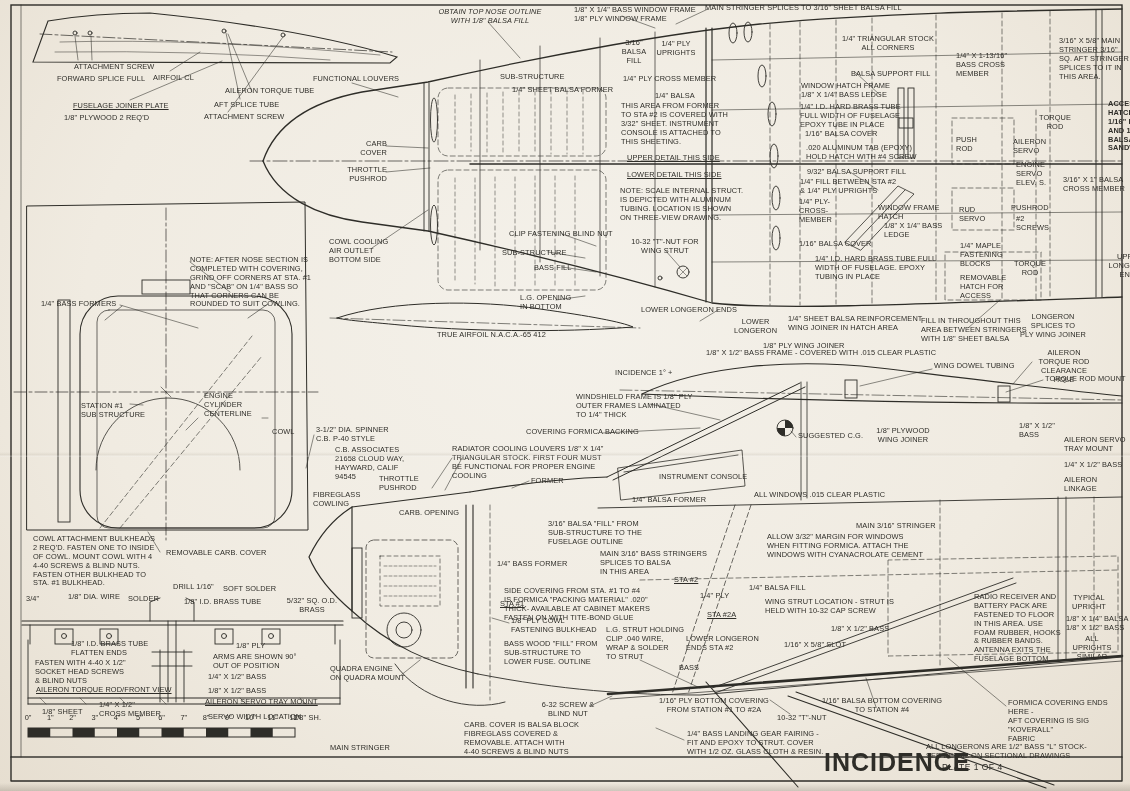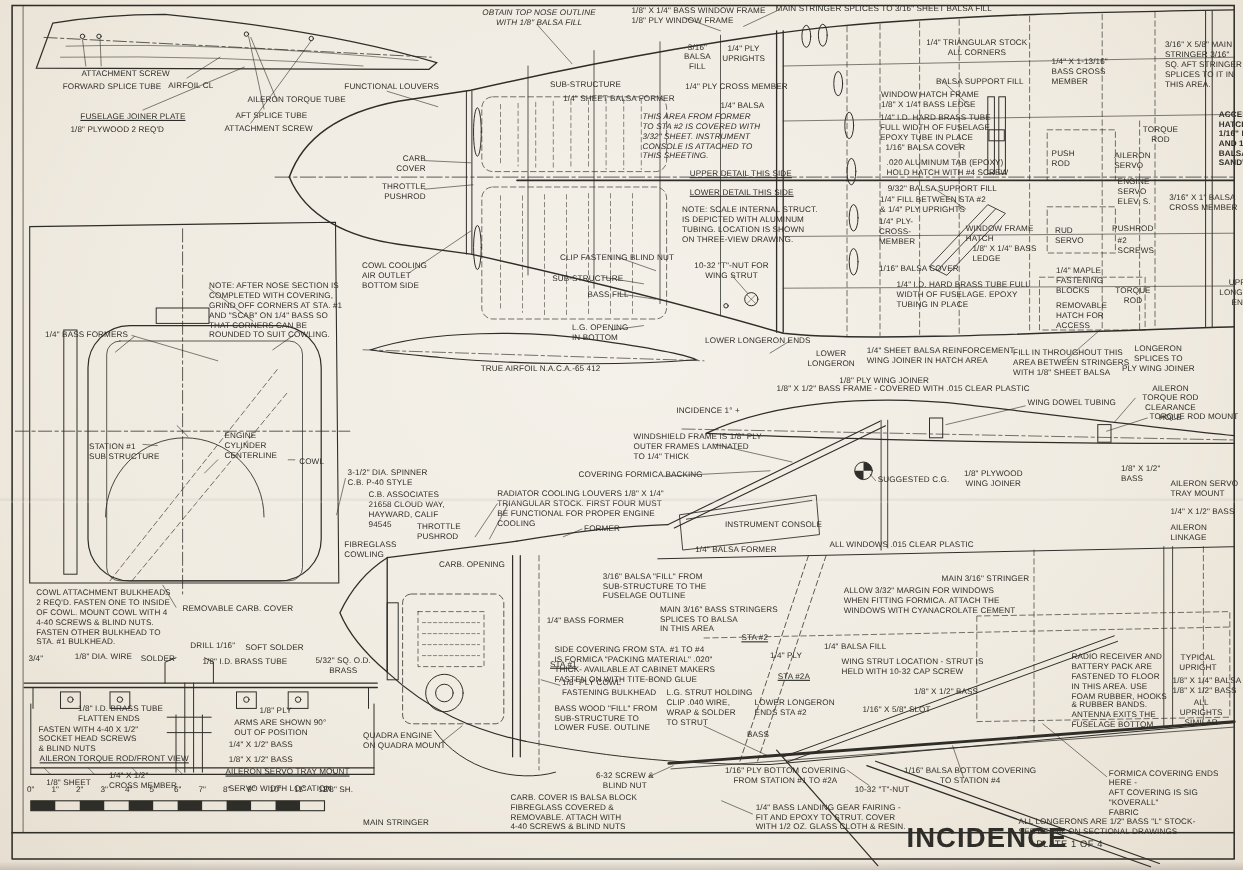--- a/index.html
+++ b/index.html
@@ -180,21 +180,21 @@
                  M1043,380 L1006,392 M1032,362 L1013,384 M932,369 L860,386
                  M968,328 L1000,300 M190,262 L230,292 M120,305 L198,328
                  M143,405 L130,404 M198,418 L186,430 M268,418 L262,418
                  M160,552 L148,532 M855,72 L880,95 M850,172 L878,190"></path>
       </g>
     </g>
   </svg>
 
   <div id="labels">
       <div class="lbl" style="left: 74px; top: 63px;">ATTACHMENT SCREW</div>
-      <div class="lbl" style="left: 57px; top: 75px;">FORWARD SPLICE TUBE</div>
+      <div class="lbl" style="left: 57px; top: 75px;">FORWARD SPLICE FULL</div>
       <div class="lbl" style="left: 153px; top: 74px;">AIRFOIL  CL</div>
       <div class="lbl" style="left: 225px; top: 87px;">AILERON TORQUE TUBE</div>
       <div class="lbl u" style="left: 73px; top: 102px;">FUSELAGE JOINER PLATE</div>
       <div class="lbl" style="left: 64px; top: 114px;">1/8" PLYWOOD  2 REQ'D</div>
       <div class="lbl" style="left: 214px; top: 101px;">AFT SPLICE TUBE</div>
       <div class="lbl" style="left: 204px; top: 113px;">ATTACHMENT SCREW</div>
       <div class="lbl" style="left: 313px; top: 75px;">FUNCTIONAL LOUVERS</div>
       <div class="lbl c" style="left: 490px; top: 8px; font-style: italic;">OBTAIN TOP NOSE OUTLINE
 WITH 1/8" BALSA FILL</div>
       <div class="lbl" style="left: 574px; top: 6px;">1/8" X 1/4" BASS WINDOW FRAME
@@ -202,21 +202,21 @@
       <div class="lbl" style="left: 705px; top: 4px;">MAIN STRINGER SPLICES TO 3/16" SHEET BALSA FILL</div>
       <div class="lbl c" style="left: 634px; top: 39px;">3/16"
 BALSA
 FILL</div>
       <div class="lbl c" style="left: 676px; top: 40px;">1/4" PLY
 UPRIGHTS</div>
       <div class="lbl" style="left: 500px; top: 73px;">SUB-STRUCTURE</div>
       <div class="lbl" style="left: 512px; top: 86px;">1/4" SHEET BALSA FORMER</div>
       <div class="lbl" style="left: 623px; top: 75px;">1/4" PLY CROSS MEMBER</div>
       <div class="lbl" style="left: 655px; top: 92px;">1/4" BALSA</div>
-      <div class="lbl" style="left: 584px; top: 102px; font-style: italic;">THIS AREA FROM FORMER
+      <div class="lbl" style="left: 621px; top: 102px;">THIS AREA FROM FORMER
 TO STA #2 IS COVERED WITH
 3/32" SHEET.  INSTRUMENT
 CONSOLE IS ATTACHED TO
 THIS SHEETING.</div>
       <div class="lbl u" style="left: 627px; top: 154px;">UPPER DETAIL THIS SIDE</div>
       <div class="lbl u" style="left: 627px; top: 171px;">LOWER DETAIL THIS SIDE</div>
       <div class="lbl" style="left: 620px; top: 187px;">NOTE: SCALE INTERNAL STRUCT.
 IS DEPICTED WITH ALUMINUM
 TUBING. LOCATION IS SHOWN
 ON THREE-VIEW DRAWING.</div>
@@ -305,21 +305,21 @@
 GRIND OFF CORNERS AT STA. #1
 AND "SCAB" ON 1/4" BASS SO
 THAT CORNERS CAN BE
 ROUNDED TO SUIT COWLING.</div>
       <div class="lbl" style="left: 41px; top: 300px;">1/4" BASS FORMERS</div>
       <div class="lbl" style="left: 81px; top: 402px;">STATION #1
 SUB STRUCTURE</div>
       <div class="lbl" style="left: 204px; top: 392px;">ENGINE
 CYLINDER
 CENTERLINE</div>
-      <div class="lbl" style="left: 272px; top: 416px;">COWL</div>
+      <div class="lbl" style="left: 272px; top: 428px;">COWL</div>
       <div class="lbl" style="left: 33px; top: 535px;">COWL ATTACHMENT BULKHEADS
 2 REQ'D. FASTEN ONE TO INSIDE
 OF COWL. MOUNT COWL WITH 4
 4-40 SCREWS &amp; BLIND NUTS.
 FASTEN OTHER BULKHEAD TO
 STA. #1 BULKHEAD.</div>
       <div class="lbl" style="left: 166px; top: 549px;">REMOVABLE CARB. COVER</div>
       <div class="lbl" style="left: 437px; top: 331px;">TRUE AIRFOIL  N.A.C.A.-65 412</div>
       <div class="lbl" style="left: 615px; top: 369px;">INCIDENCE 1° +</div>
       <div class="lbl" style="left: 706px; top: 349px;">1/8" X 1/2" BASS FRAME - COVERED WITH .015 CLEAR PLASTIC</div>

